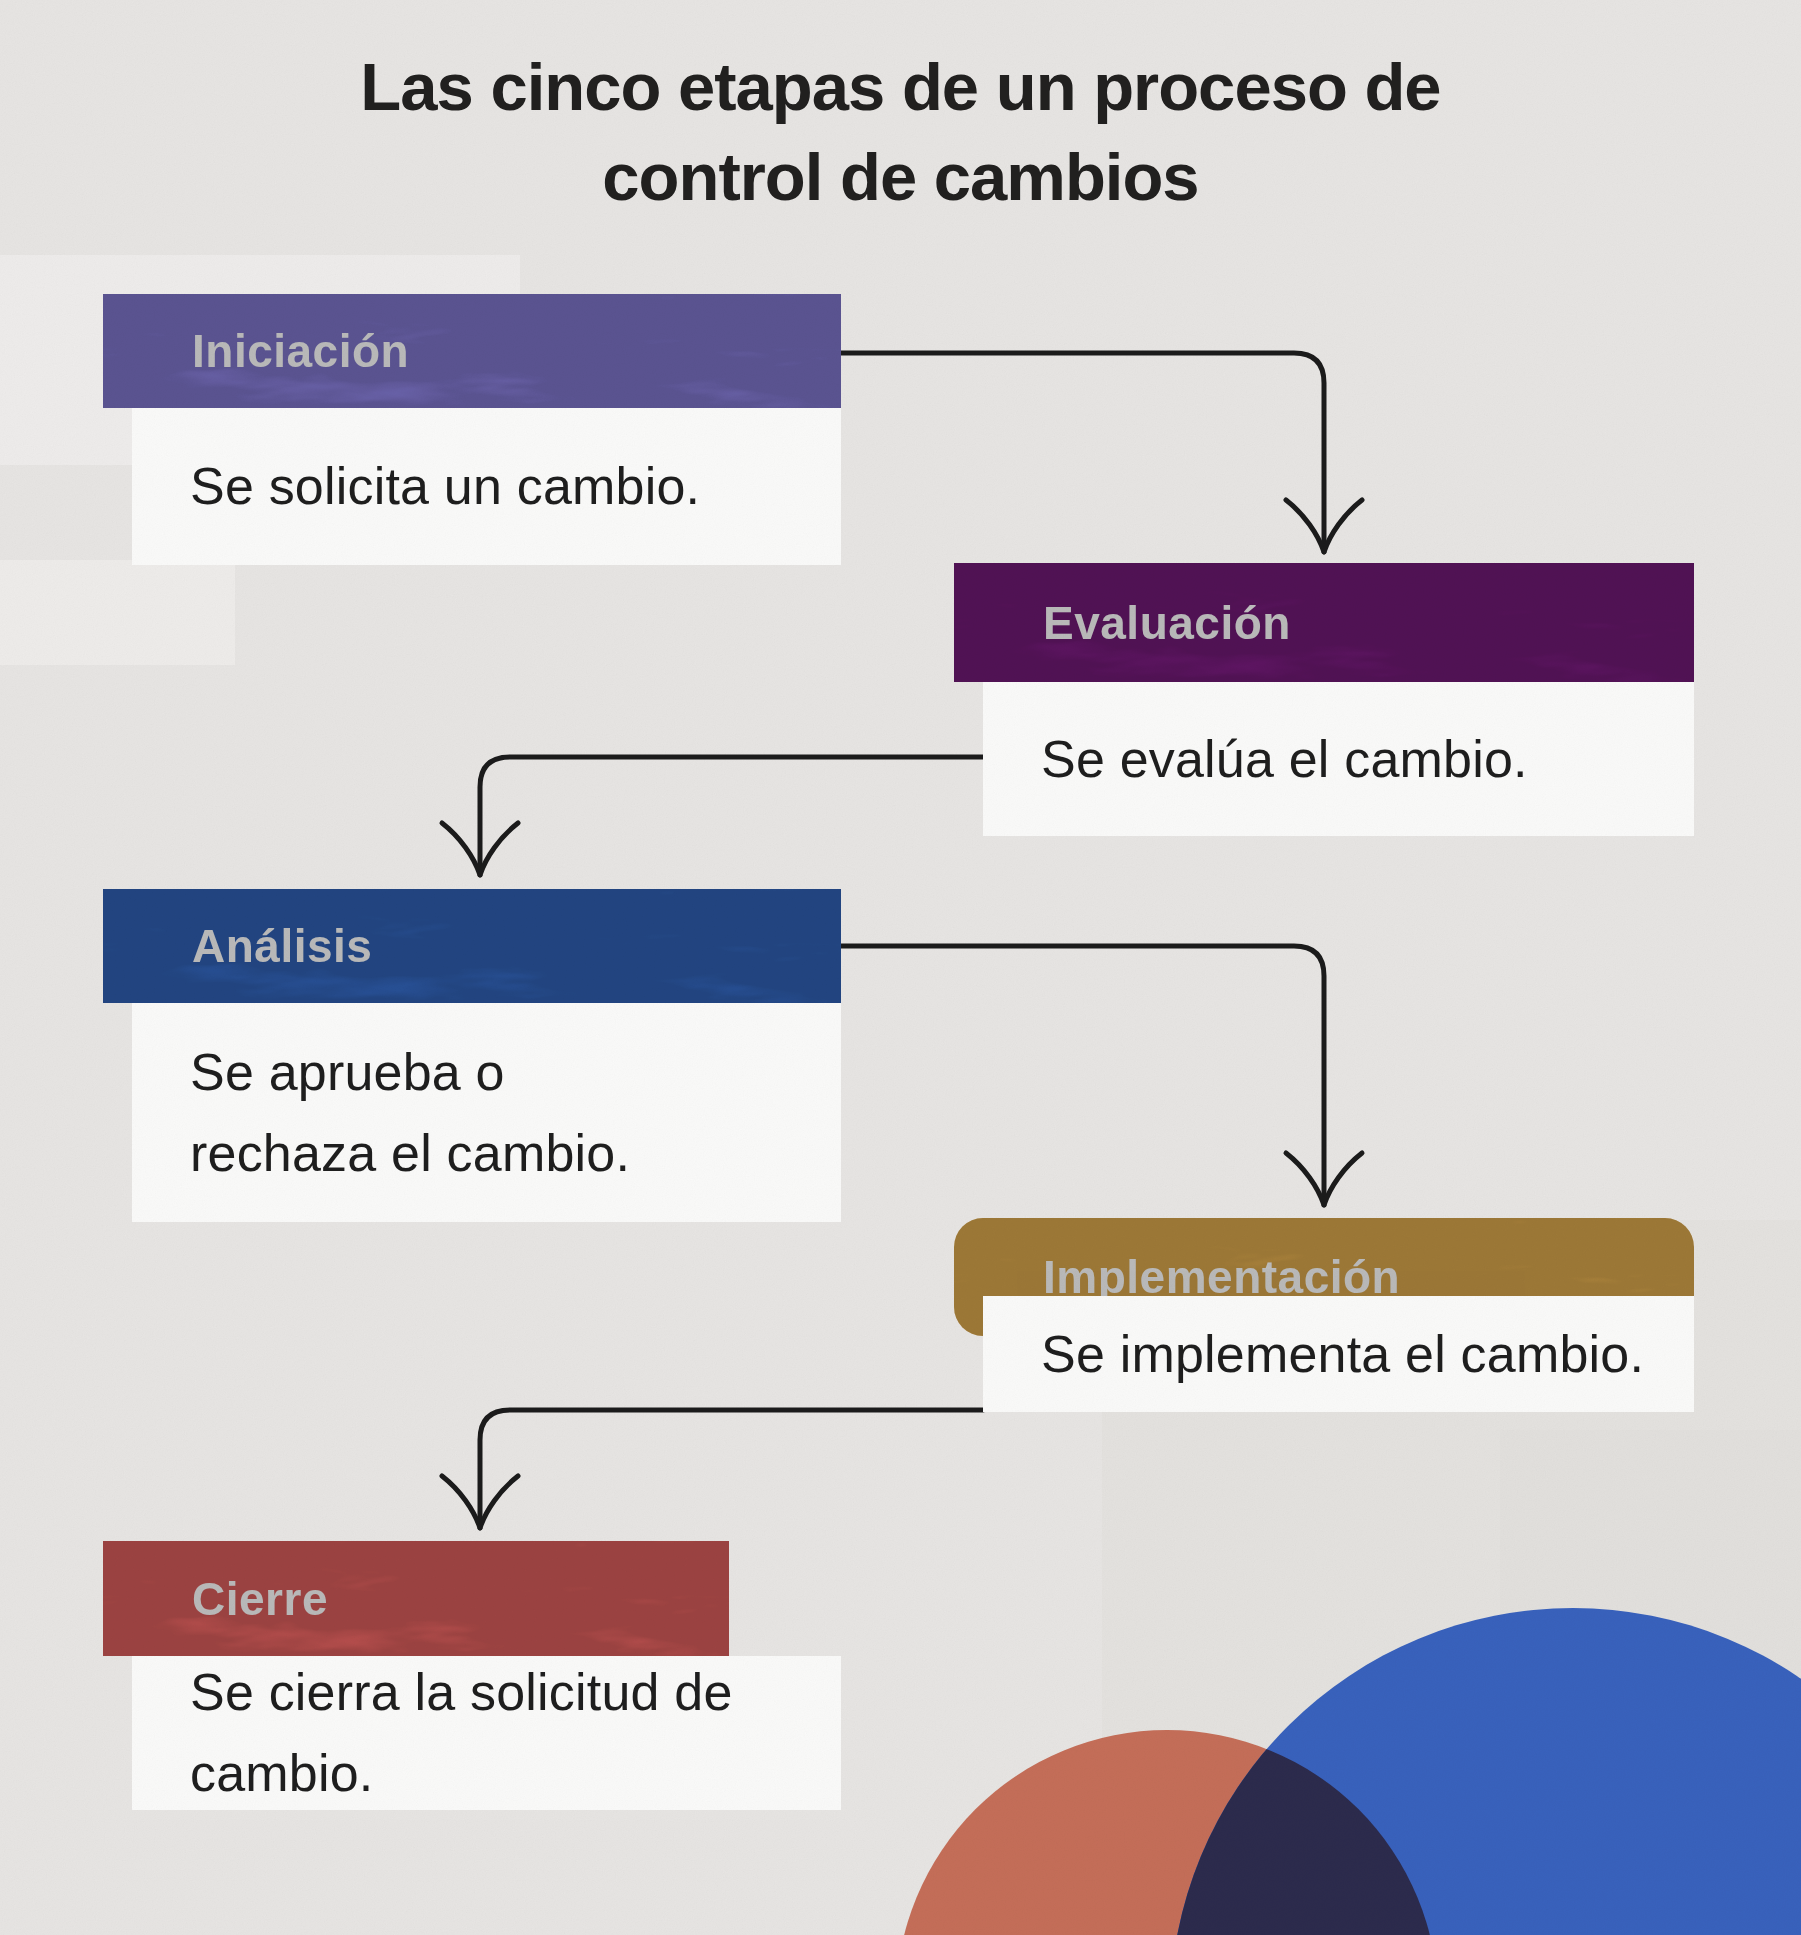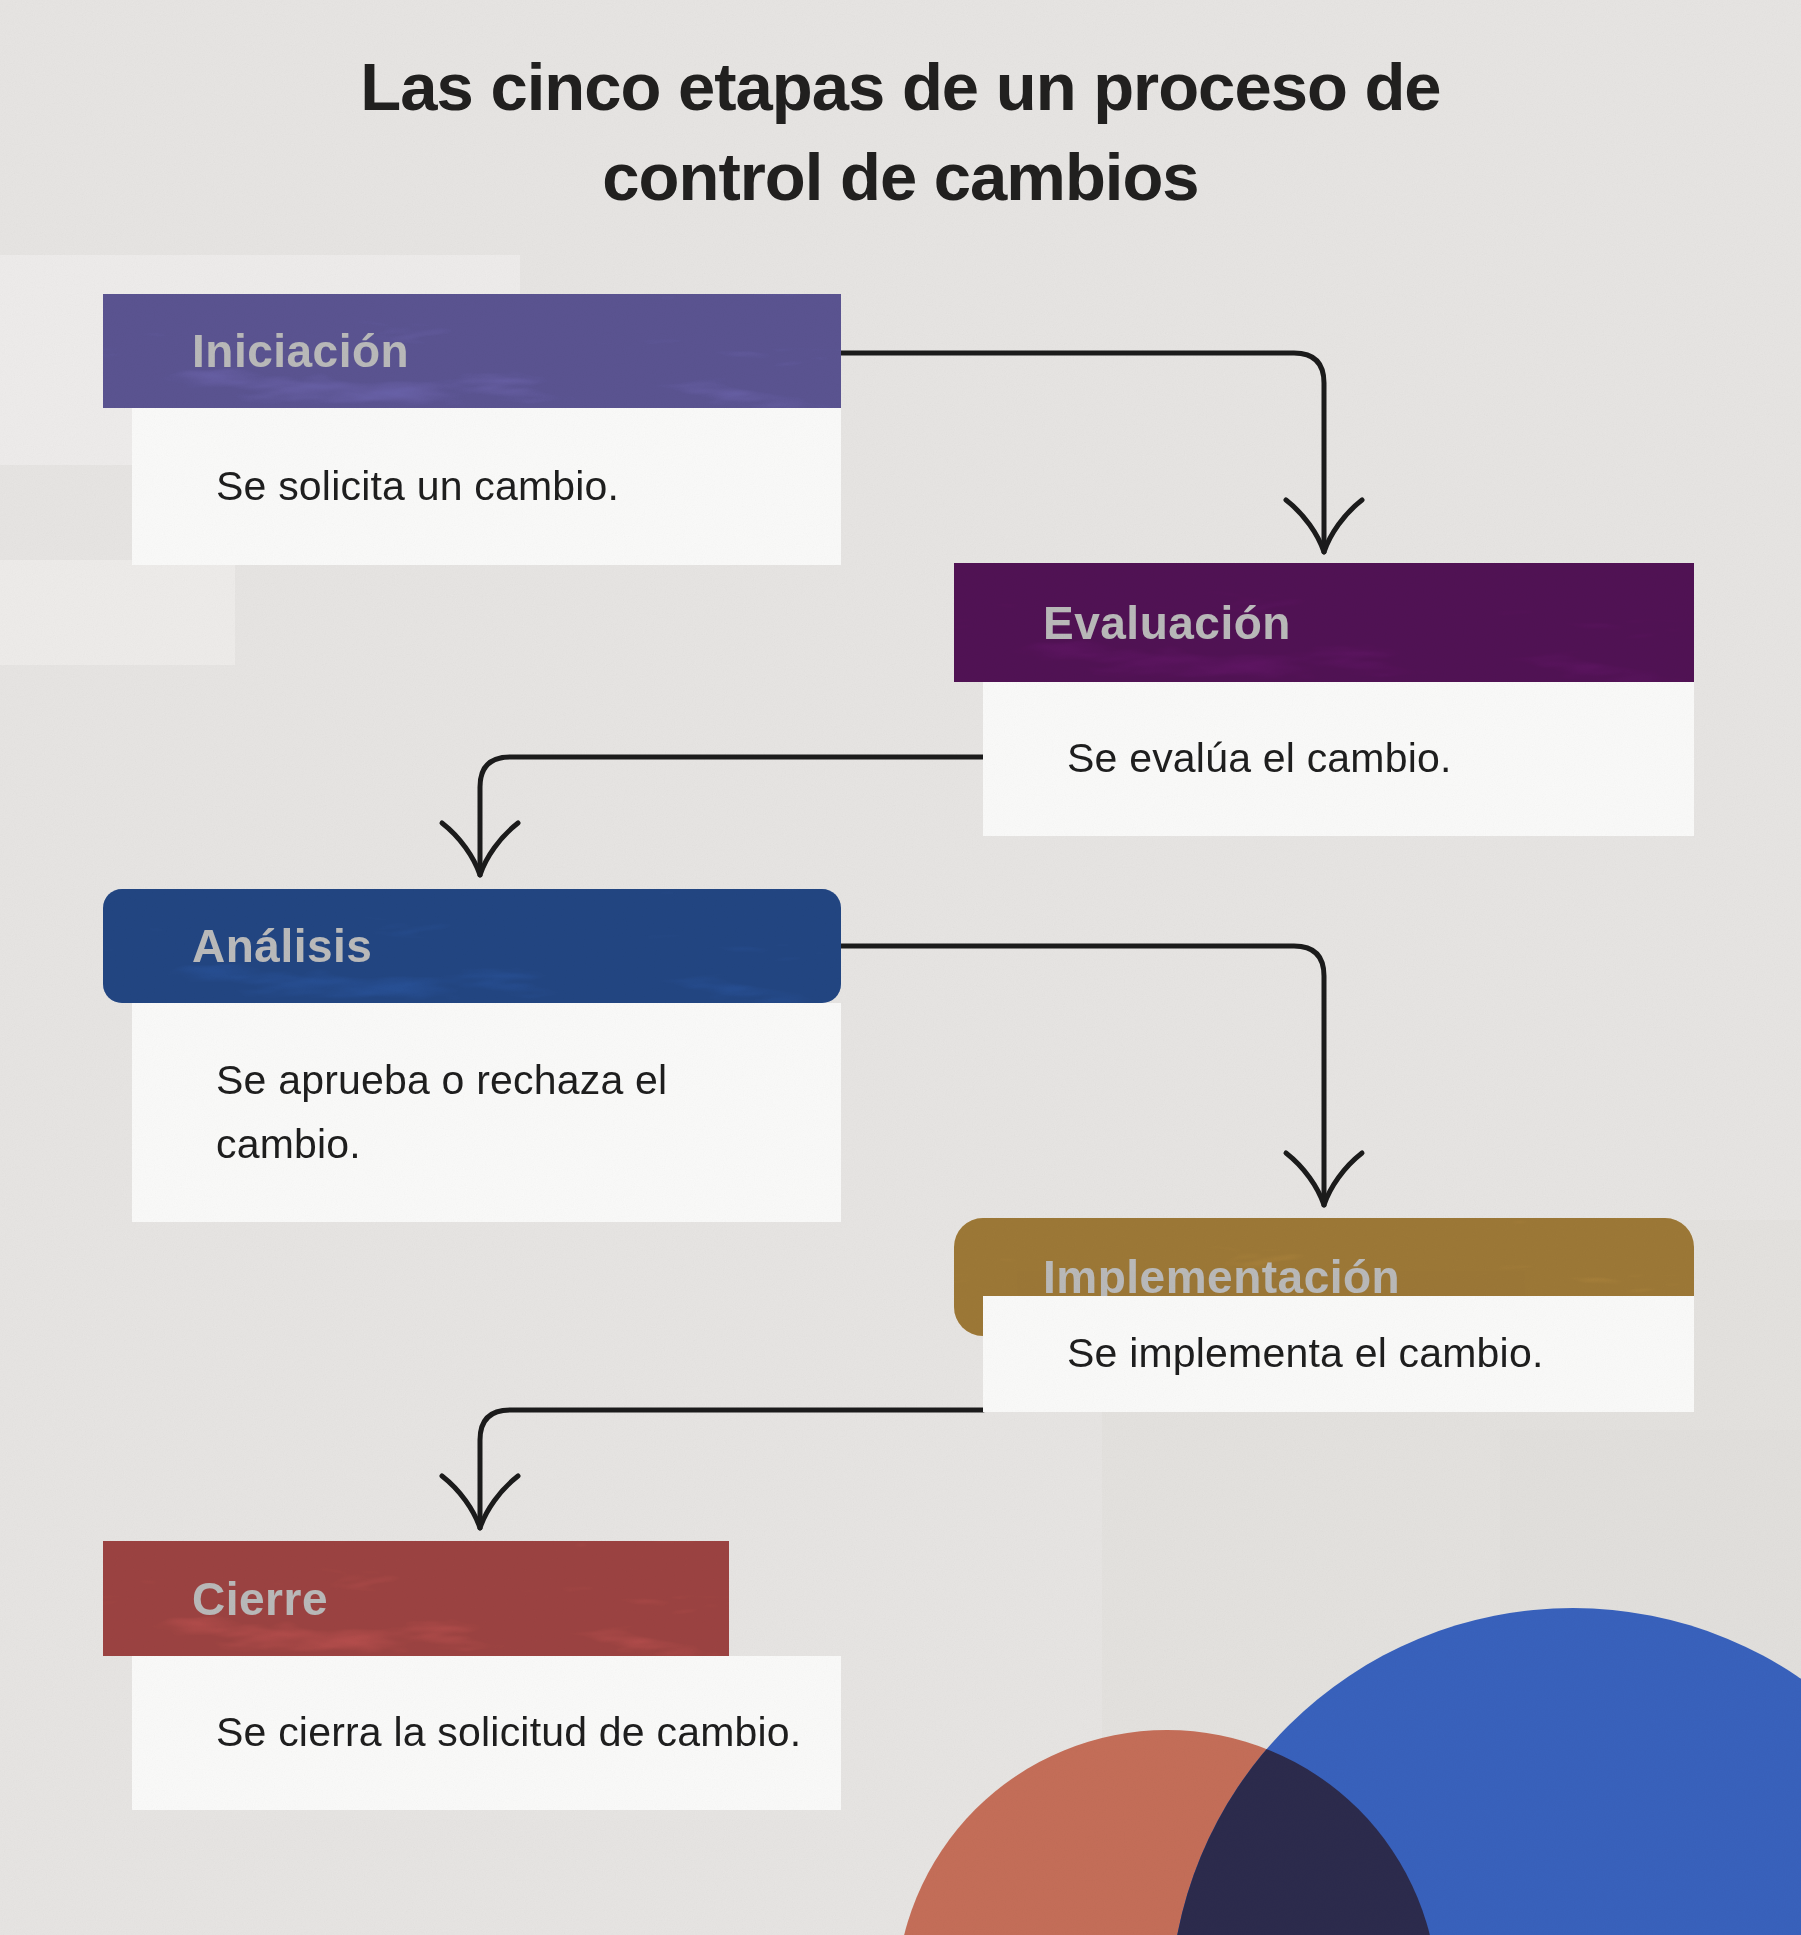--- a/index.html
+++ b/index.html
@@ -28,22 +28,22 @@
   }
 
   
   .stage-header{
     position:absolute;display:flex;align-items:center;
     color:#ffffff;font-weight:700;font-size:46px;letter-spacing:.5px;
     padding-left:89px;box-sizing:border-box;overflow:hidden;
   }
   .stage-body{
     position:absolute;background:#fdfdfc;display:flex;align-items:center;
-    color:#1f1f1f;font-size:41px;letter-spacing:.2px;line-height:1.55;
-    padding-left:84px;box-sizing:border-box;
+    color:#1f1f1f;font-size:52px;letter-spacing:.2px;line-height:1.55;
+    padding-left:58px;box-sizing:border-box;
   }
   .tex{position:absolute;left:0;top:0;width:100%;height:100%;opacity:.26;pointer-events:none;}
 
   
   .hdr-1{left:103px;top:294px;width:738px;height:114px;}
   .bod-1{left:132px;top:408px;width:709px;height:157px;}
   .hdr-2{left:954px;top:563px;width:740px;height:119px;}
   .bod-2{left:983px;top:682px;width:711px;height:154px;}
   .hdr-3{left:103px;top:889px;width:738px;height:114px;}
   .bod-3{left:132px;top:1003px;width:709px;height:219px;}
@@ -121,21 +121,21 @@
   <div class="stage-header hdr-2" style="background: #701a75;">
     <span class="label">Evaluación</span>
     <svg class="tex">
         <rect width="100%" height="100%" filter="url(#strokes)"></rect>
       </svg>
   </div>
   <div class="stage-body bod-2" style="background: rgb(253, 253, 252); color: rgb(31, 31, 31);">
     <span class="desc">Se evalúa el cambio.</span>
   </div>
 
-  <div class="stage-header hdr-3" style="background: rgb(48, 96, 178); border-radius: 19px;">
+  <div class="stage-header hdr-3" style="background: rgb(48, 96, 178);">
     <span class="label">Análisis</span>
     <svg class="tex">
         <rect width="100%" height="100%" filter="url(#strokes)"></rect>
       </svg>
   </div>
   <div class="stage-body bod-3" style="background: rgb(253, 253, 252); color: rgb(31, 31, 31);">
     <span class="desc">Se aprueba o rechaza el cambio.</span>
   </div>
 
   <div class="stage-header hdr-4" style="background: rgb(215, 165, 76);">

